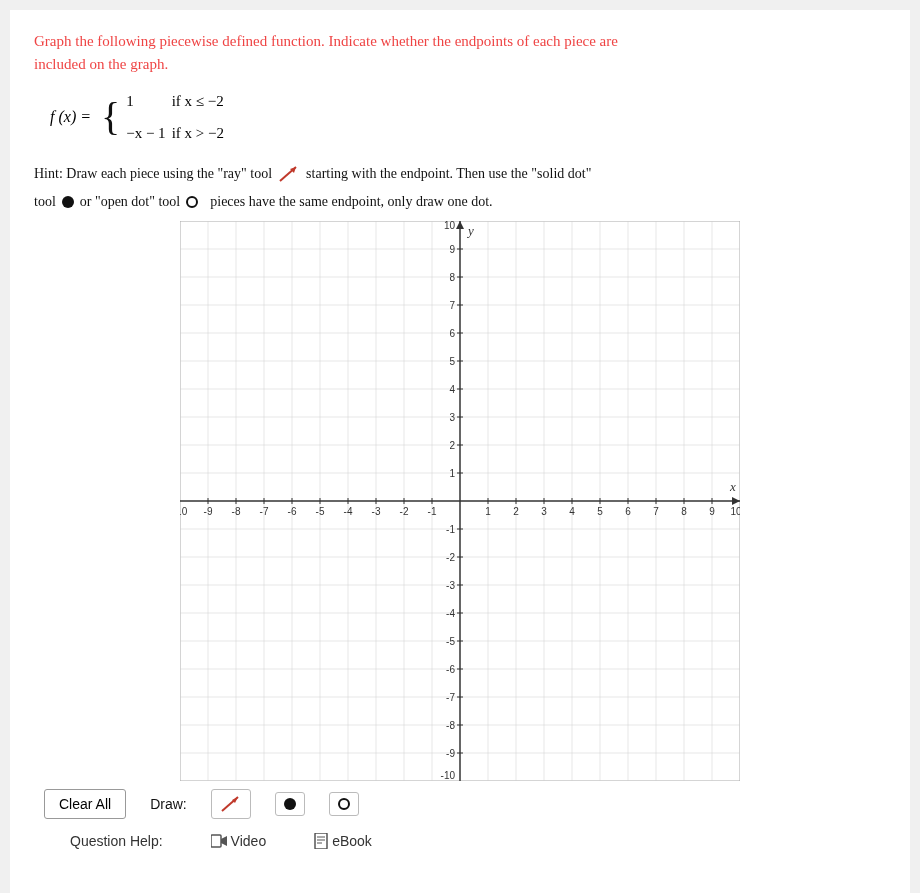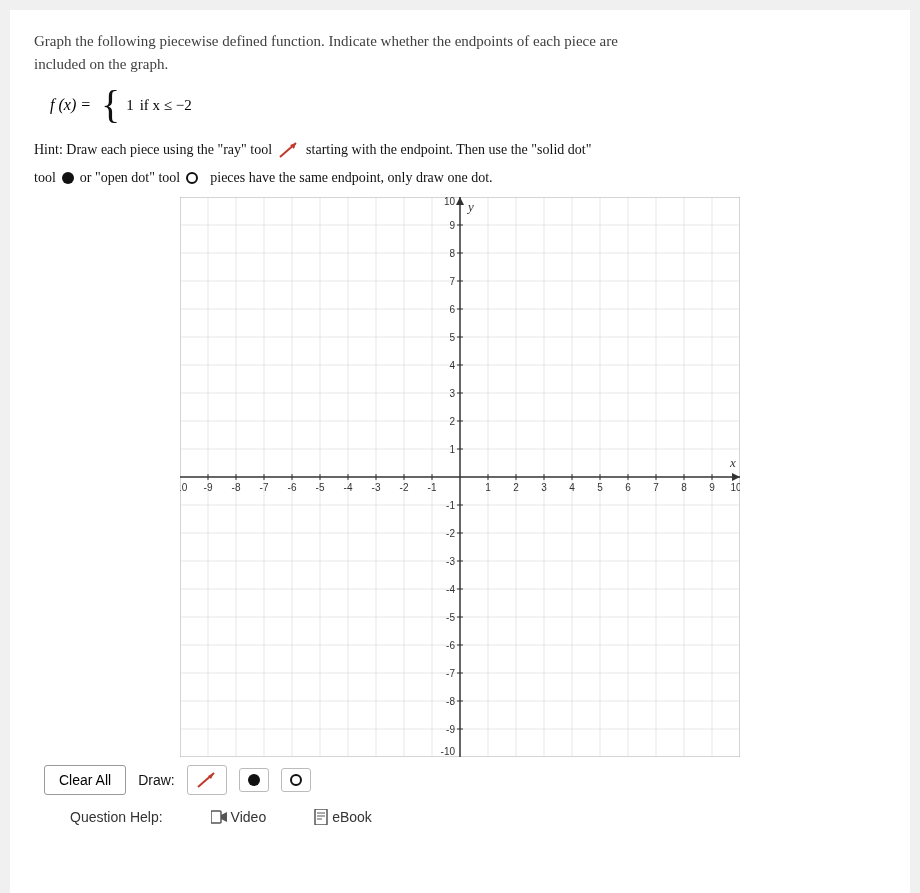--- a/index.html
+++ b/index.html
@@ -15,21 +15,21 @@
     .page-container {
       background: #ffffff;
       width: 920px;
       min-height: 893px;
       padding: 20px 24px 20px 24px;
       position: relative;
     }
     .question-text {
       font-size: 15px;
       line-height: 1.5;
-      color: #404040;
+      color: #ef4444;
       margin-bottom: 6px;
     }
     .function-definition {
       font-size: 16px;
       margin: 10px 0 16px 16px;
       line-height: 2.0;
       display: flex;
       align-items: center;
       gap: 10px;
     }
@@ -105,21 +105,21 @@
       margin: 8px auto 8px auto;
     }
     .graph-svg {
       width: 100%;
       height: 100%;
     }
     
     .toolbar {
       display: flex;
       align-items: center;
-      gap: 12px;
+      gap: 24px;
       margin-top: 6px;
       padding-left: 10px;
     }
     .btn-clear {
       background: #fff;
       border: 1.5px solid #999;
       padding: 6px 14px;
       font-size: 14px;
       cursor: pointer;
       border-radius: 3px;
@@ -170,20 +170,24 @@
 
   <div class="function-definition">
     <span class="f-label">f (x) =</span>
     <div class="brace-container">
       <span class="big-brace">{</span>
       <table class="cases-table">
         <tbody>
             <tr>
           <td>1</td>
           <td>if  x ≤ −2</td>
+        </tr>
+        <tr>
+          <td>−x − 1</td>
+          <td>if  x &gt; −2</td>
         </tr>
       </tbody>
         </table>
     </div>
   </div>
 
   <div class="hint-text">
     <span>Hint: Draw each piece using the "ray" tool</span>
 
     <svg class="ray-icon" viewBox="0 0 22 18">

